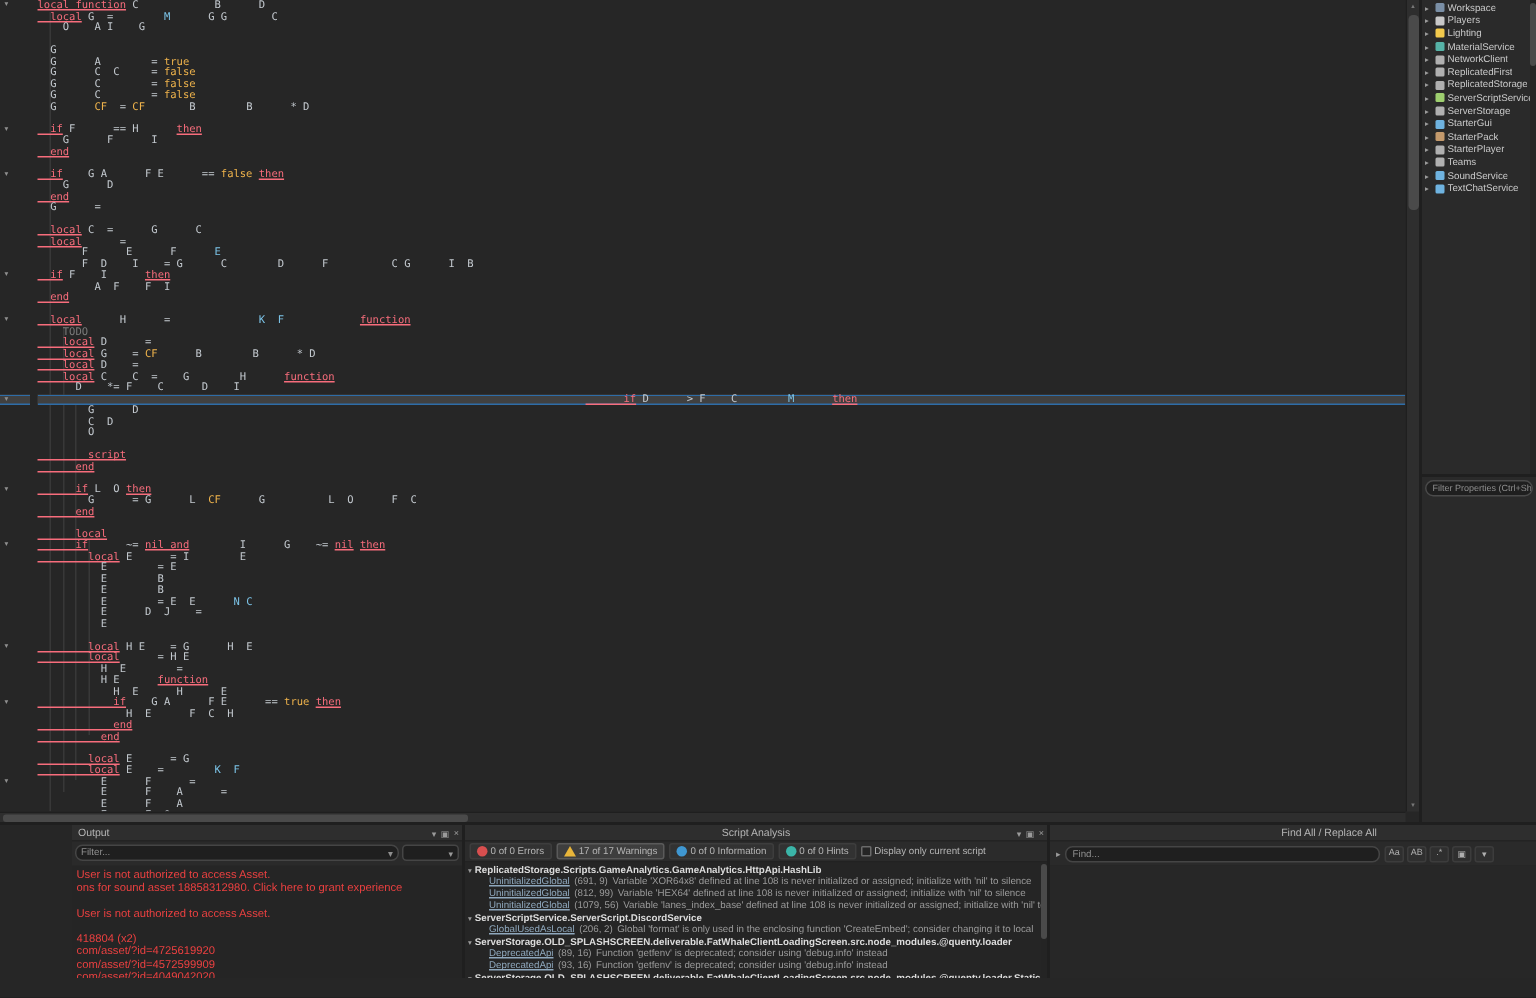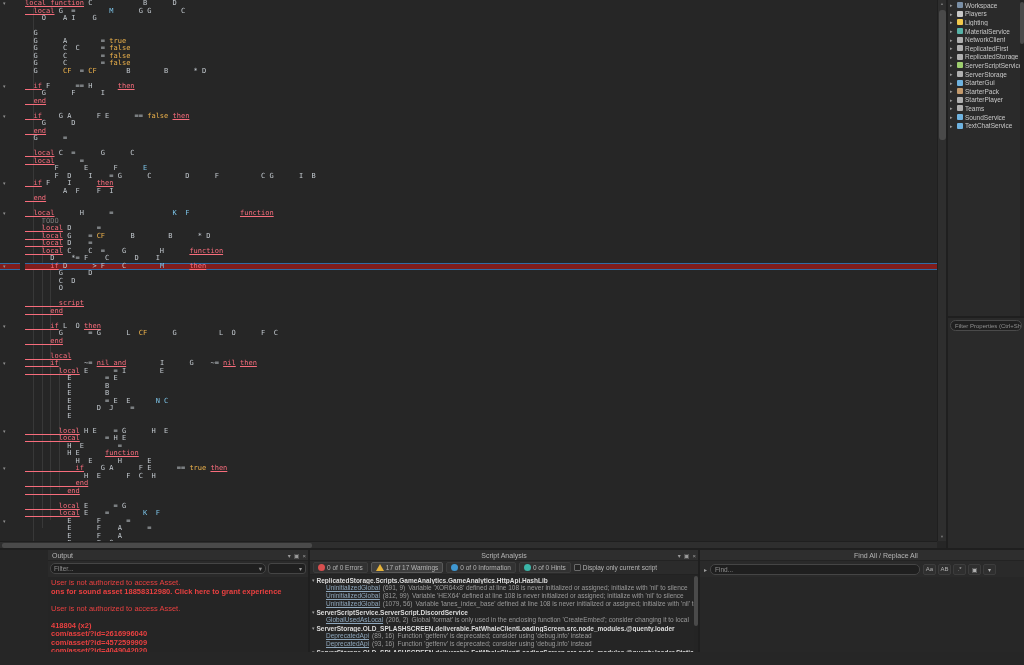--- a/index.html
+++ b/index.html
@@ -13,21 +13,21 @@
   
   .editor { position:relative; width:946px; height:548px; background:#262626; overflow:hidden; }
   .iguide { position:absolute; width:1px; background:#383838; z-index:0; }
   .editor-scroll { position:relative; z-index:1; display:flex; width:937px; height:541px; overflow:hidden; }
   .gutter { width:20px; flex:0 0 20px; }
   .code { flex:1; padding-left:5px; }
   .gl, .cl { height:7.5px; line-height:7.5px; white-space:pre; }
   .cl { font-family:"DejaVu Sans Mono", monospace; font-size:7px; color:#c3c9cf; }
   .gl { display:flex; align-items:center; padding-left:3px; }
   .fold { font-size:5px; color:#8f8f8f; line-height:1; }
-  .hl { background:#7f1d1d; box-shadow:inset 0 1px #2e6da8, inset 0 -1px #2e6da8; }
+  .hl { background:#404040; box-shadow:inset 0 1px #2e6da8, inset 0 -1px #2e6da8;text-align:center; }
   .tk-k { color:#f86d7c;text-decoration:underline; }
   .tk-t { color:#c3c9cf; }
   .tk-b { color:#7cc4e8; }
   .tk-y { color:#f0b44c; }
   .tk-c { color:#7a7a7a; }
 
   
   .vscroll { position:absolute; top:0; right:0; width:9px; height:541px; background:#2e2e2e; border-left:1px solid #1f1f1f; z-index:2; }
   .vscroll .sarrow { height:8px; font-size:4px; color:#777; text-align:center; line-height:8px; }
   .vscroll .thumb { position:absolute; top:10px; left:1px; width:7px; height:130px; background:#4a4a4a; border-radius:3px; }
@@ -64,21 +64,21 @@
 
   
   .output-panel { width:260px; }
   .output-toolbar { display:flex; gap:2px; padding:2px; height:16px; flex:0 0 16px; background:#2a2a2a; }
   .filter-box { flex:1; display:flex; align-items:center; justify-content:space-between; height:11px; padding:0 3px;
                 border:1px solid #454545; border-radius:5px; background:#1f1f1f; color:#8f8f8f; font-size:6.5px; }
   .combo { width:38px; display:flex; align-items:center; justify-content:flex-end; height:11px; padding:0 3px;
            border:1px solid #454545; border-radius:3px; background:#1f1f1f; color:#9a9a9a; font-size:6px; }
   .output-body { flex:1; padding:2px 3px; overflow:hidden; }
   .oline { font-size:7.5px; line-height:8.5px; color:#ea4040; white-space:nowrap; overflow:hidden; }
-  .oline.b { font-weight:bold; }
+  .oline.b { font-weight:normal; }
 
   
   .analysis-panel { width:388px; }
   .analysis-toolbar { display:flex; align-items:center; gap:3px; padding:0 3px; height:14px; flex:0 0 14px;
                       background:#2b2b2b; border-bottom:1px solid #222; }
   .badge { display:flex; align-items:center; gap:2px; height:11px; padding:0 4px; font-size:6.5px; color:#b5b5b5;
            background:#323232; border:1px solid #3d3d3d; border-radius:2px; }
   .badge.active { background:#3e3e3e; border-color:#5a5a5a; }
   .bi { display:inline-block; }
   .bi.error { width:7px; height:7px; border-radius:50%; background:#d84f4f; }
@@ -395,21 +395,21 @@
           <span>▾</span>
         </div>
       </div>
       <div class="output-body">
           <div class="oline">User is not authorized to access Asset.</div>
           <div class="oline b">ons for sound asset 18858312980. Click here to grant experience</div>
           <div class="oline">&nbsp;</div>
           <div class="oline">User is not authorized to access Asset.</div>
           <div class="oline">&nbsp;</div>
           <div class="oline b">418804 (x2)</div>
-          <div class="oline b">com/asset/?id=2616996040</div>
+          <div class="oline b">com/asset/?id=4725619920</div>
           <div class="oline b">com/asset/?id=4572599909</div>
           <div class="oline b">com/asset/?id=4049042020</div>
           <div class="oline b">com/asset/?id=2753367926</div>
         </div>
     </section>
 
     <div class="vsplit"></div>
 
     <section class="panel analysis-panel">
       <header>

